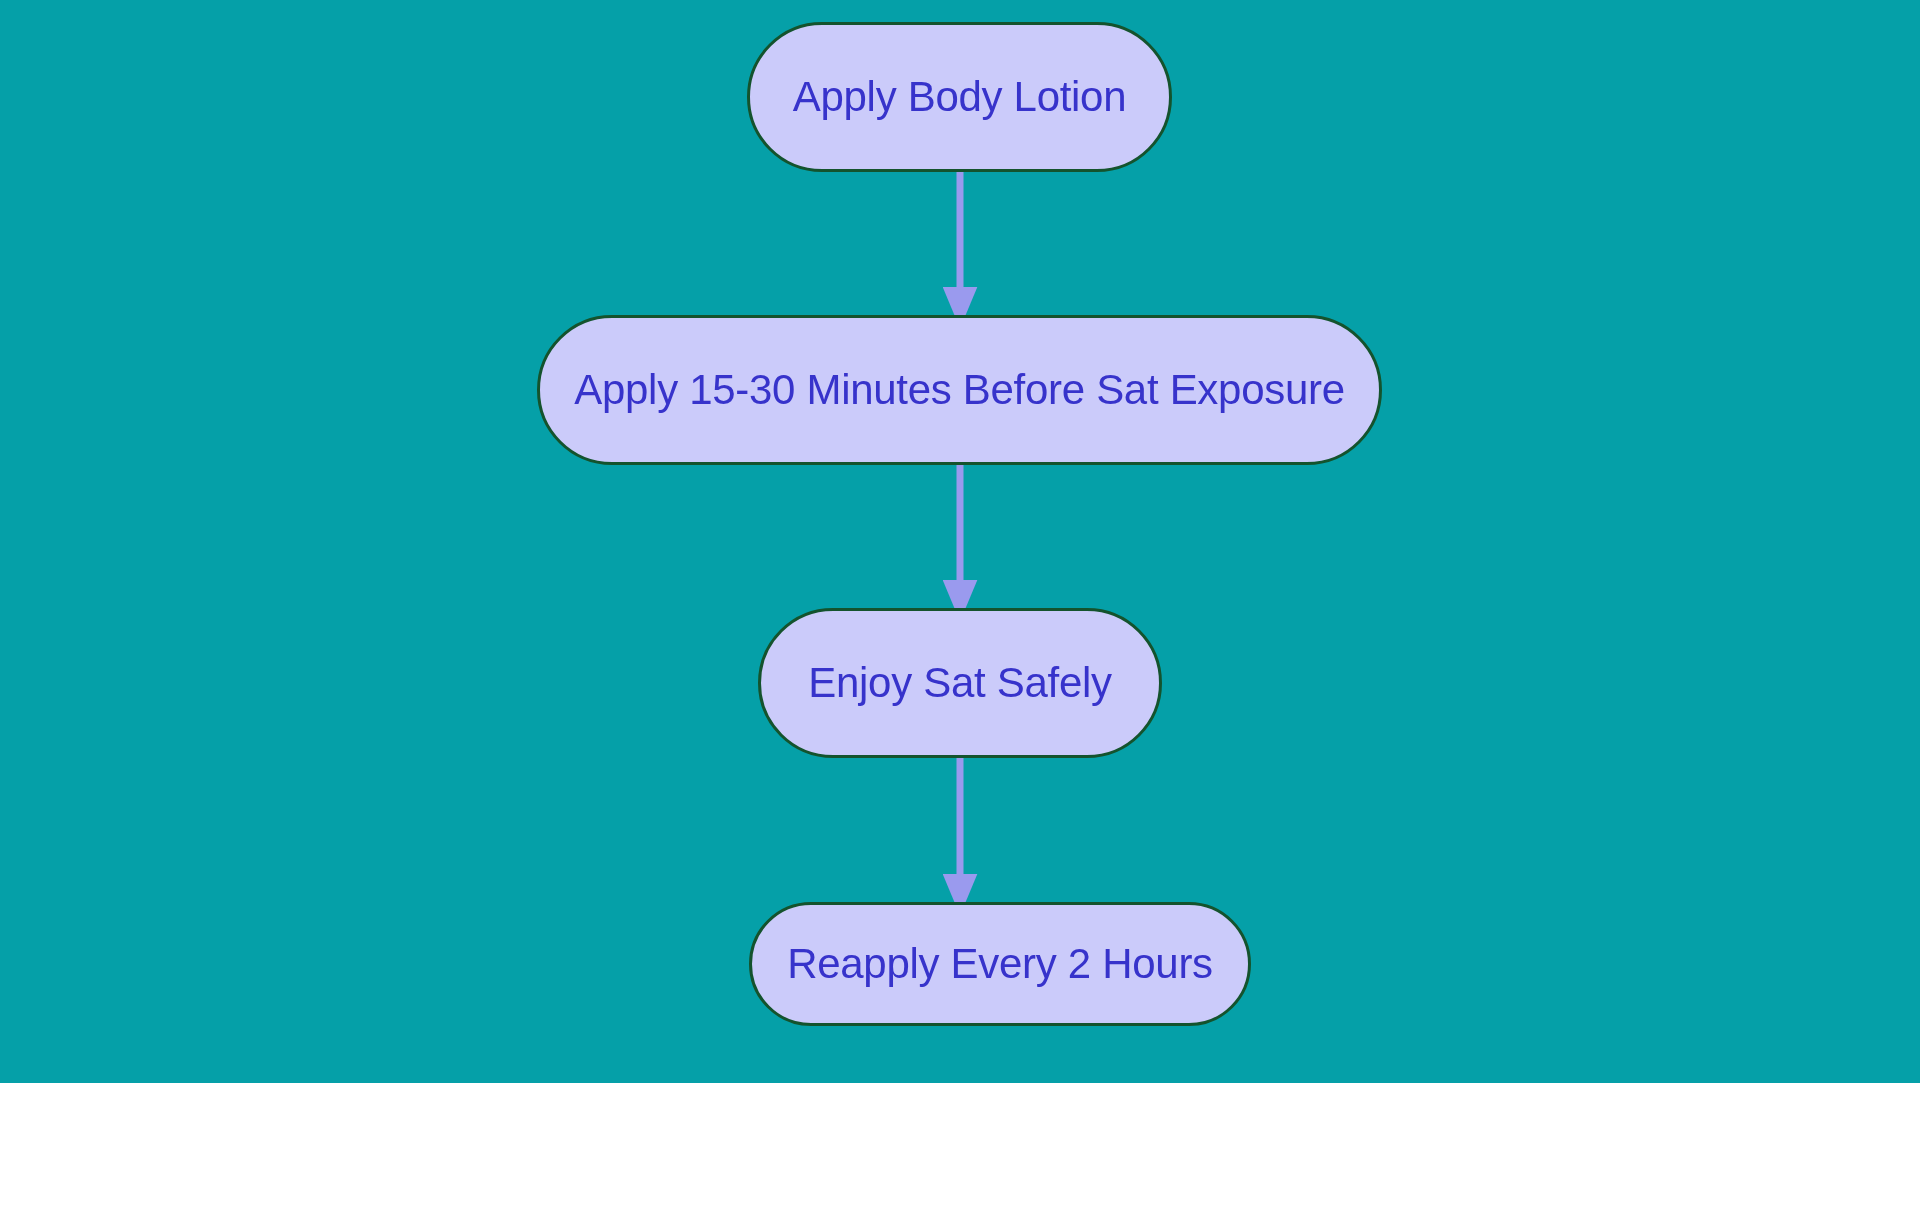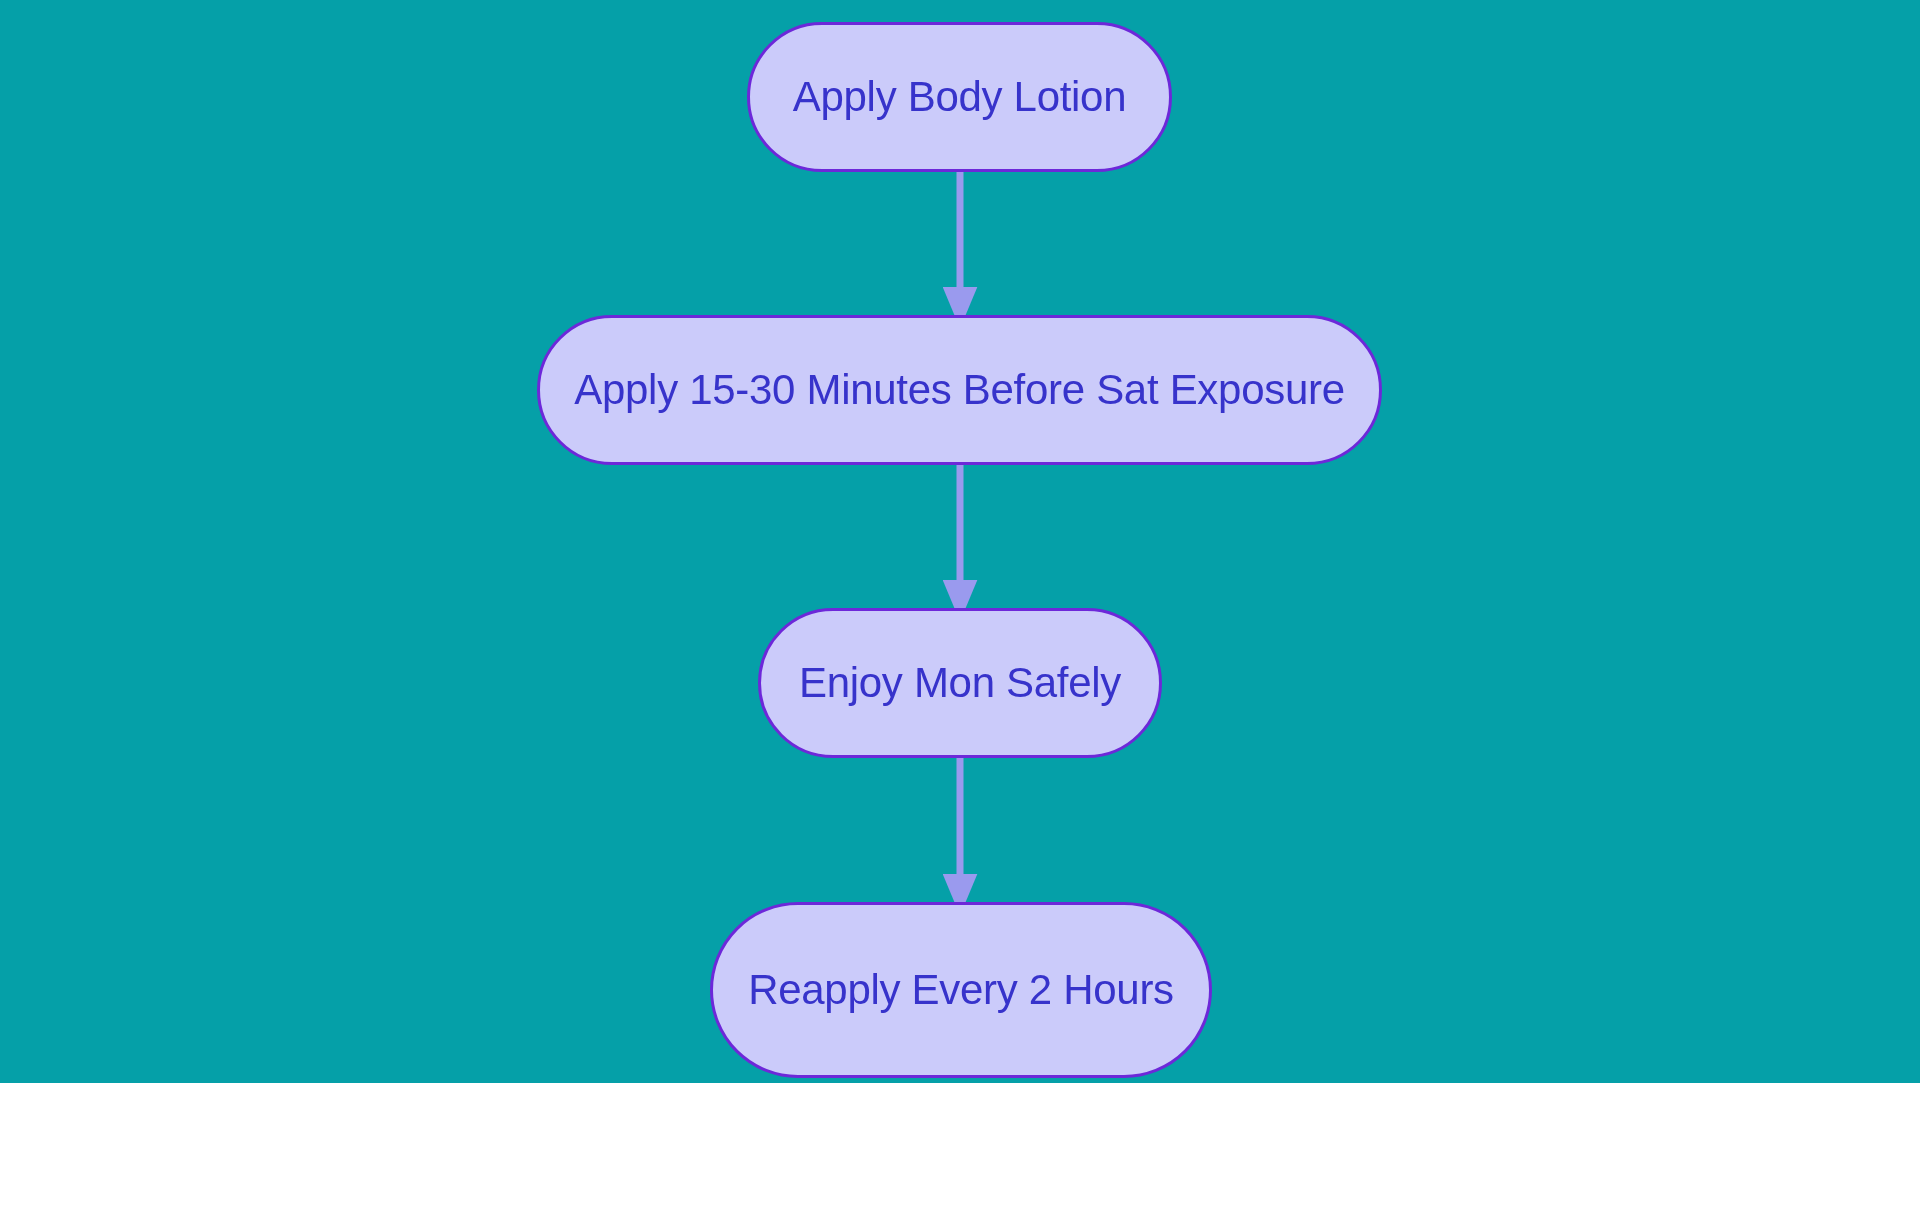--- a/index.html
+++ b/index.html
@@ -35,21 +35,21 @@
     left: 0;
     top: 0;
     width: 1920px;
     height: 1083px;
   }
 
   .flow-node {
     position: absolute;
     box-sizing: border-box;
     background: #CBCBFA;
-    border: 3px solid #6d28d9;
+    border: 3px solid #14532d;
     border-radius: 9999px;
     display: flex;
     align-items: center;
     justify-content: center;
     color: #3733CB;
     font-family: "Liberation Sans", sans-serif;
     font-size: 42px;
     font-weight: 400;
     letter-spacing: -0.3px;
     white-space: nowrap;
@@ -58,21 +58,21 @@
 
   .node-label {
     display: block;
     color: #3733CB;
   }
 
   
   #node-apply-body-lotion     { left: 747px;  top: 22px;  width: 425px; height: 150px; }
   #node-apply-15-30-minutes   { left: 537px;  top: 315px; width: 845px; height: 150px; }
   #node-enjoy-sun-safely      { left: 758px;  top: 608px; width: 404px; height: 150px; }
-  #node-reapply-every-2-hours { left: 710px;  top: 902px; width: 502px; height: 176px; }
+  #node-reapply-every-2-hours { left: 749px;  top: 902px; width: 502px; height: 124px; }
 
   #edges-layer {
     position: absolute;
     left: 0;
     top: 0;
     width: 1920px;
     height: 1083px;
     pointer-events: none;
   }
 </style>
@@ -107,21 +107,21 @@
 
     <div class="flow-node" id="node-apply-body-lotion">
       <span class="node-label">Apply Body Lotion</span>
     </div>
 
     <div class="flow-node" id="node-apply-15-30-minutes">
       <span class="node-label">Apply 15-30 Minutes Before Sat Exposure</span>
     </div>
 
     <div class="flow-node" id="node-enjoy-sun-safely">
-      <span class="node-label">Enjoy Mon Safely</span>
+      <span class="node-label">Enjoy Sat Safely</span>
     </div>
 
     <div class="flow-node" id="node-reapply-every-2-hours">
       <span class="node-label">Reapply Every 2 Hours</span>
     </div>
 
   </div>
 </div>
 
 </body></html>

